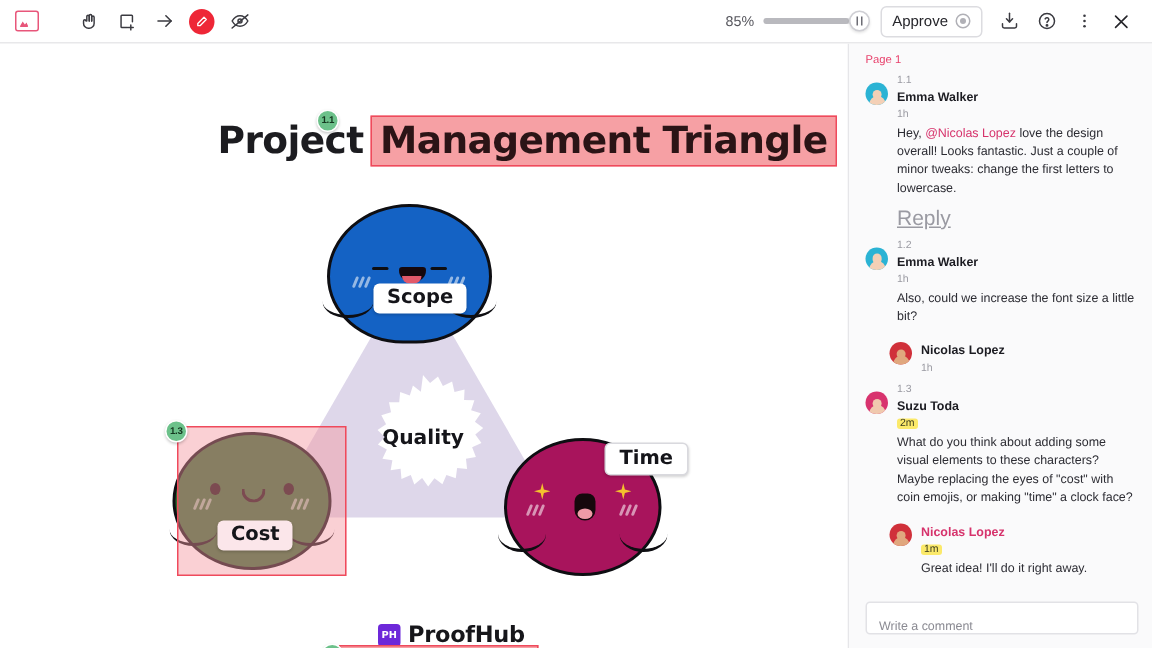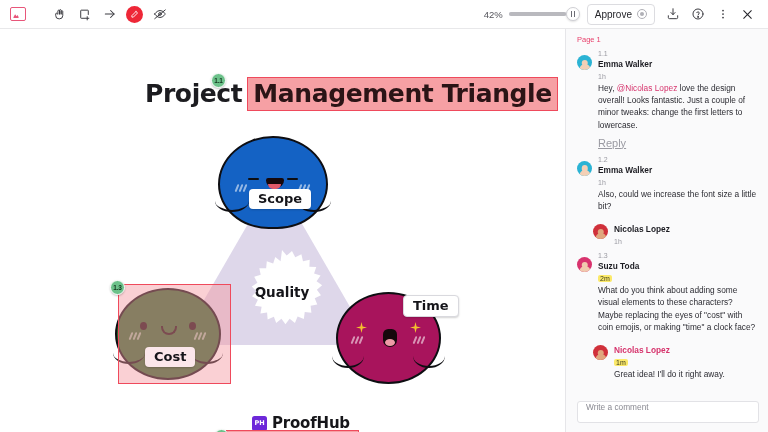--- a/index.html
+++ b/index.html
@@ -199,24 +199,24 @@
   .cmav.suzu:after, .cmav.suzu:before{background:#f0c9ae;}
   .cmbody{ flex:1; min-width:0;}
   .cm-num{ font-size:7px;color:#9a9aa2; line-height:10px;}
   .cm-topline{ display:flex; align-items:baseline; gap:4px;flex-direction:column;}
   .cm-name{ font-size:8.3px; font-weight:700; color:#1c1c22; }
   .cm-name.link{ color:#d6336c; }
   .cm-time{ font-size:7px; color:#9a9aa2;}
   .cm-time.hl{ background:#fbe96a; color:#3b3b1d; padding:0 2px; border-radius:2px;}
   .cm-text{ font-size:8.3px; line-height:12.2px; color:#2c2c33; margin-top:2px; }
   .mention{ color:#d6336c; }
-  .reply{ font-size:11px;color:#9a9aa2; margin:3px 0 6px 21px; cursor:pointer;text-decoration:underline;}
+  .reply{ font-size:14px;color:#9a9aa2; margin:3px 0 6px 21px; cursor:pointer;text-decoration:underline;}
   .composer{
     flex:0 0 auto; margin:0 9px 9px 11px; height:22px; background:#ffffff;
-    border:1px solid #e2e2e6; border-radius:3px; display:flex; align-items:flex-start;
+    border:1px solid #e2e2e6; border-radius:3px; display:flex; align-items:flex-end;
     padding:0 8px; font-size:8.3px; color:#8a8a92; cursor:text;
   }
 </style>
 </head>
 <body>
 
 <div class="app">
 
   <div class="toolbar">
     <div class="tb-left">
@@ -258,21 +258,21 @@
           <circle cx="12" cy="12" r="2.3"></circle>
             <path d="M3 20L21 5"></path>
         </svg>
       </div>
     </div>
 
     <div class="spacer"></div>
 
     <div class="tb-right">
       <div class="zoomwrap">
-        <div class="zoom-pct">42%</div>
+        <div class="zoom-pct">85%</div>
         <div class="zoom-track">
           <div class="zoom-fill"></div>
           <div class="zoom-knob">
               <b></b>
               <b></b>
             </div>
         </div>
       </div>
 
       <div class="approve-btn">

